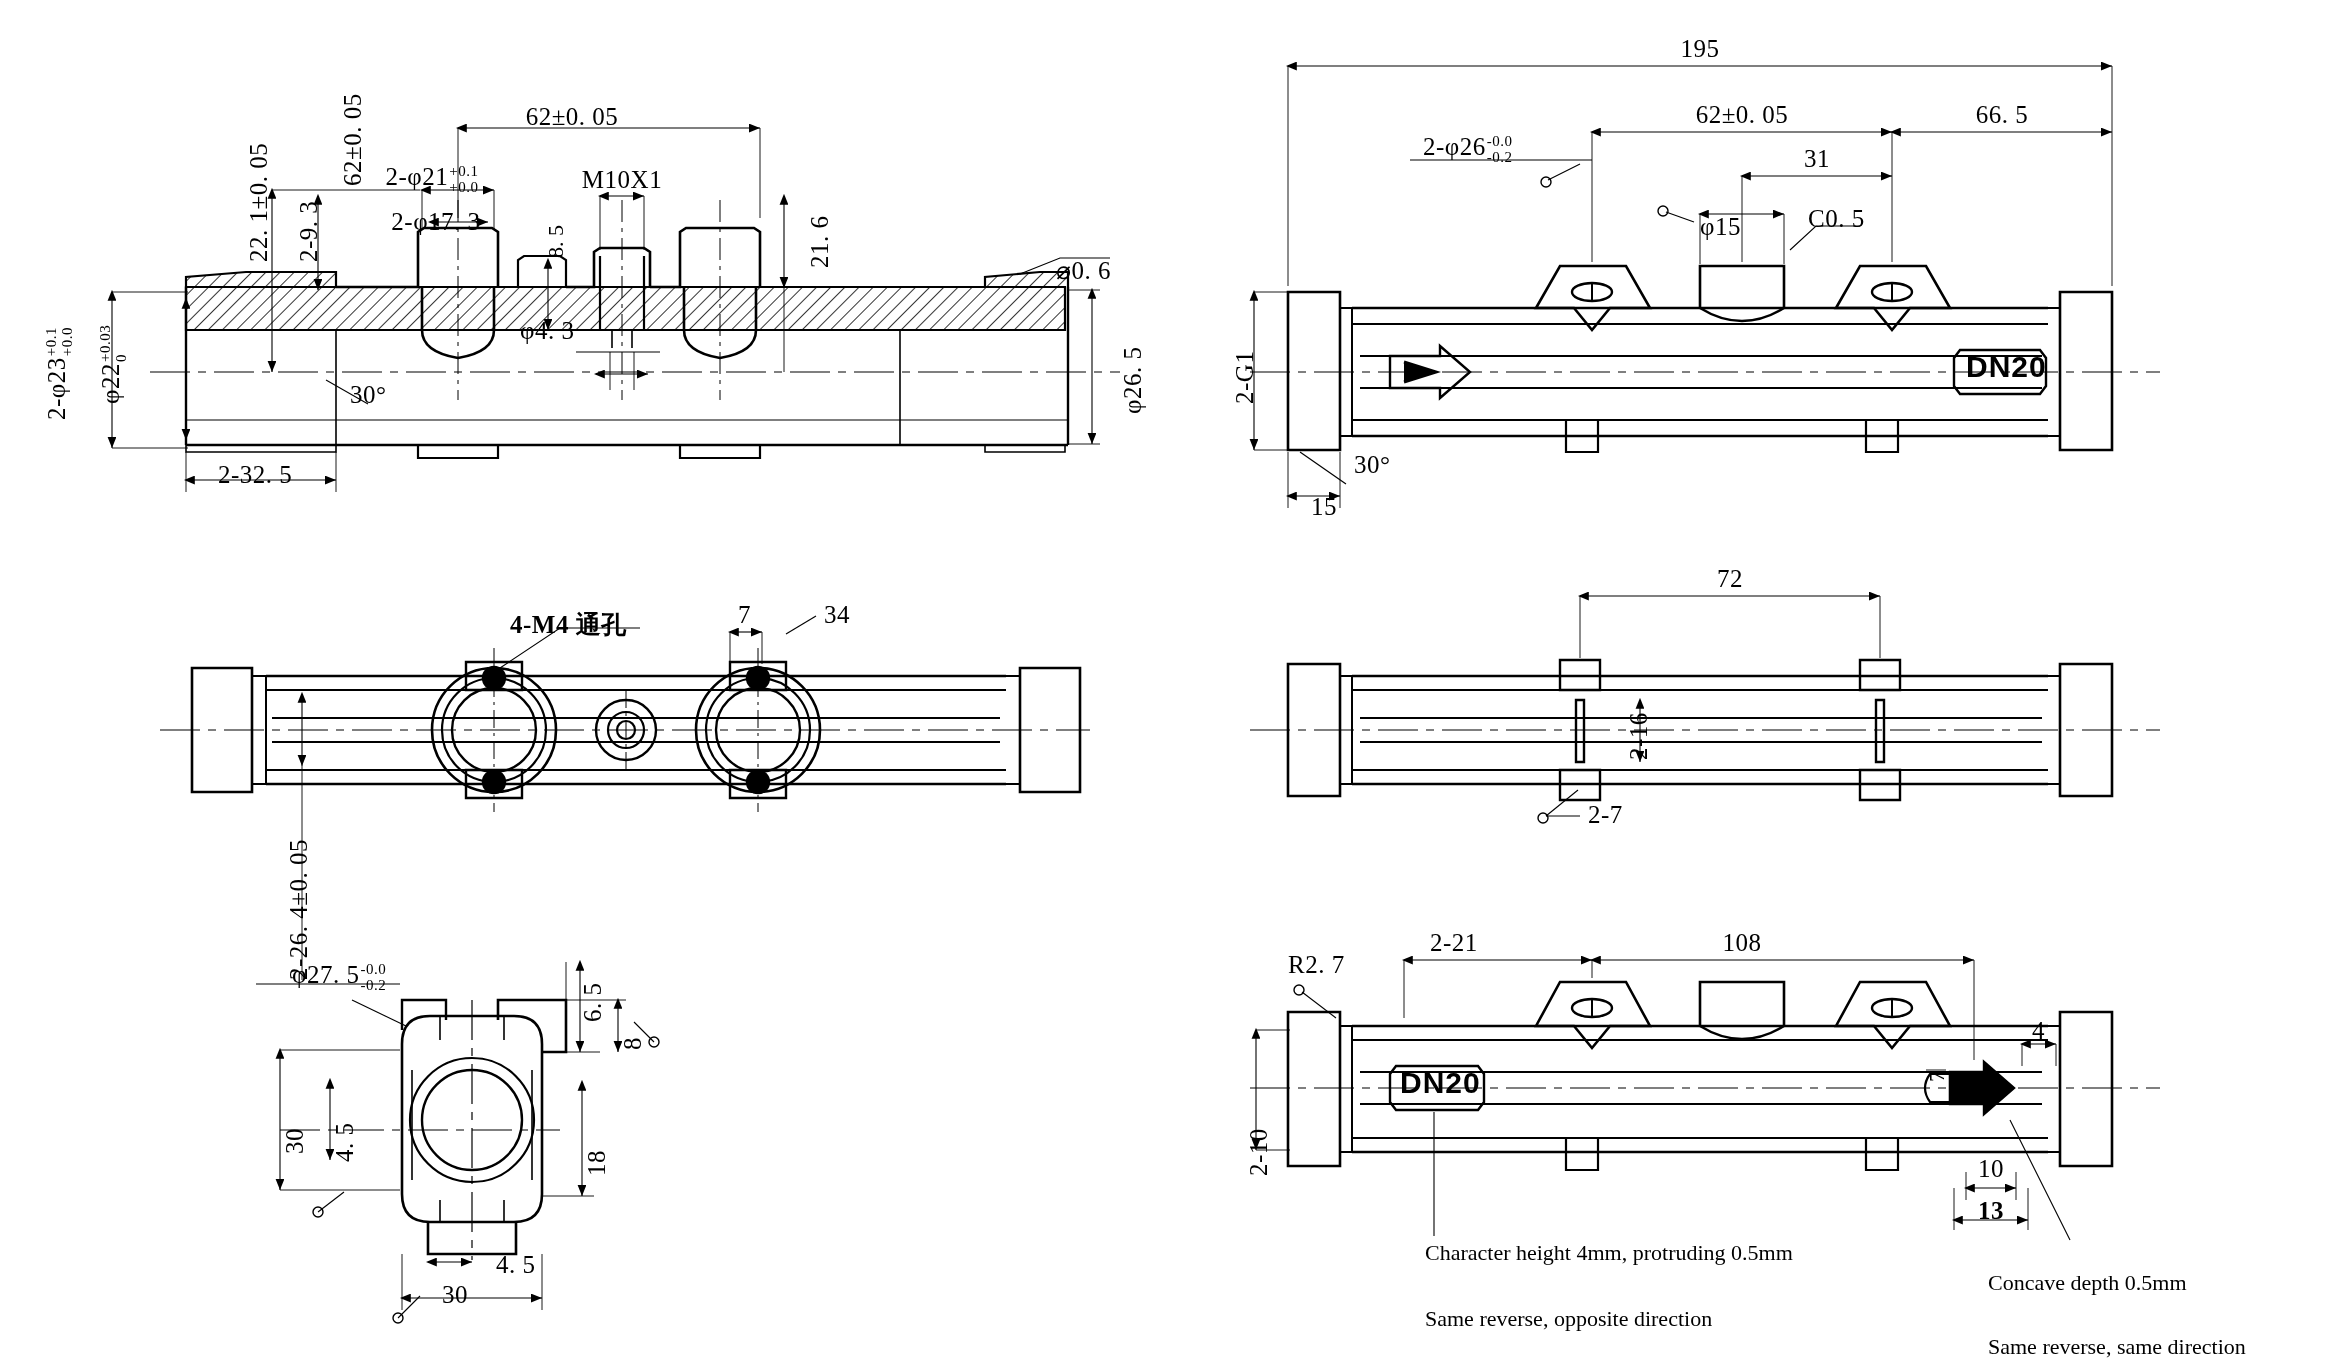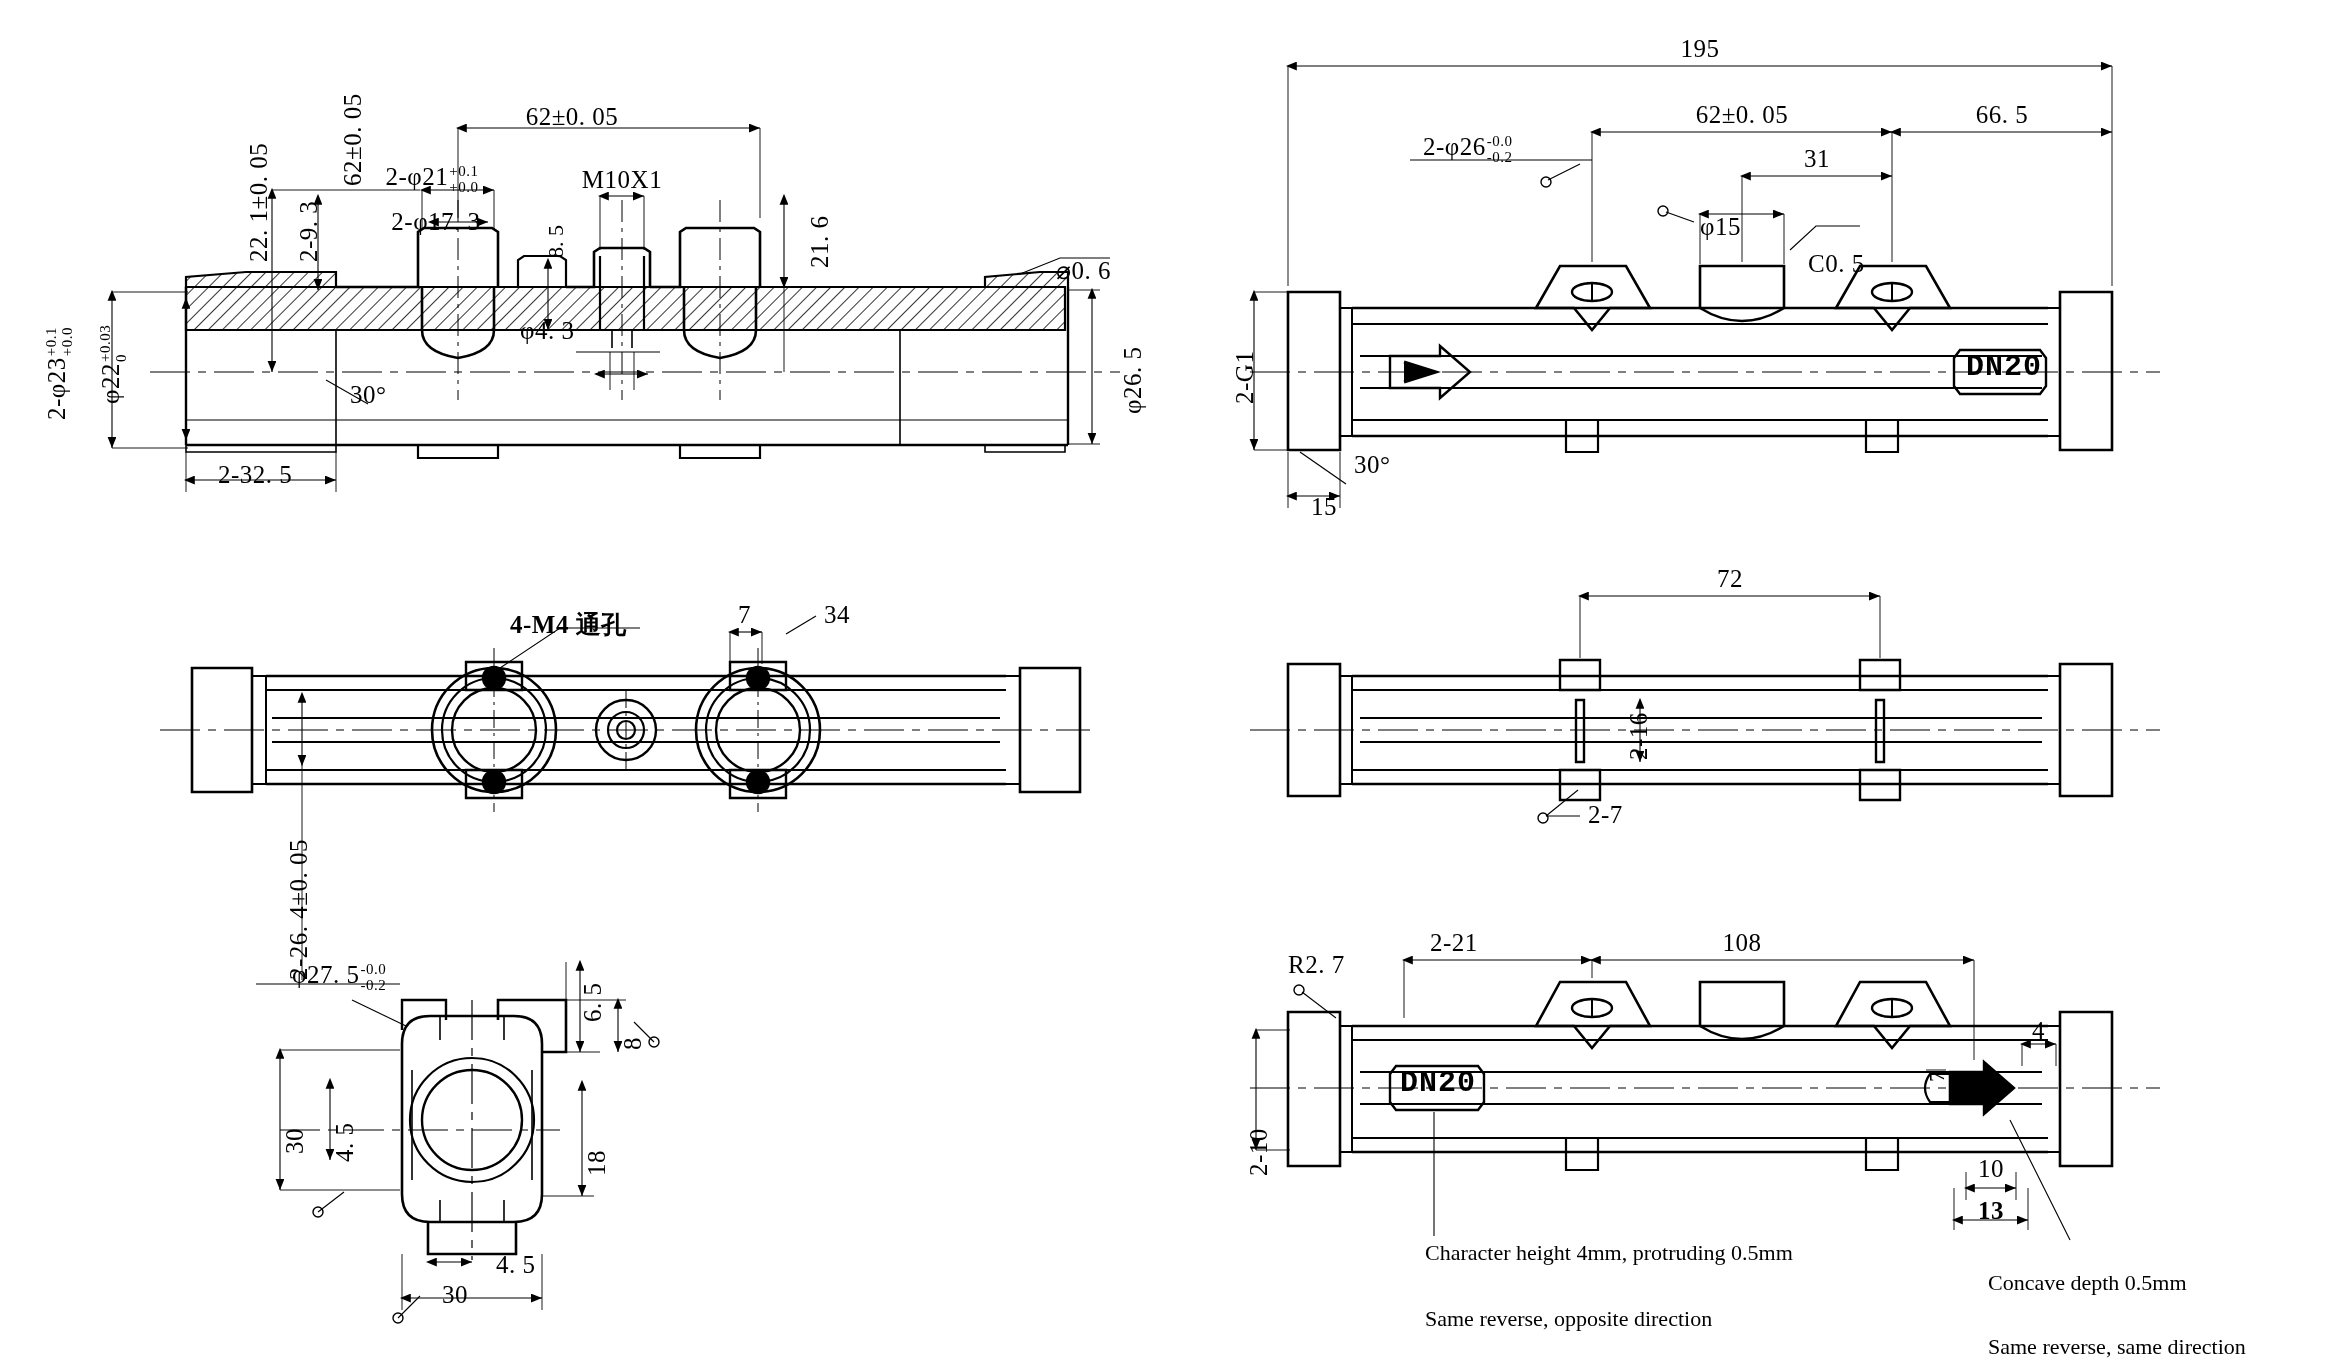--- a/index.html
+++ b/index.html
@@ -9,21 +9,21 @@
   svg.draw{position:absolute;left:0;top:0;width:2339px;height:1365px;}
   .lbl{position:absolute;white-space:nowrap;font-family:"Liberation Serif",serif;
        color:#000;line-height:1;}
   .dim{font-size:25px;letter-spacing:.5px;}
   .dimS{font-size:22px;}
   .rot{transform-origin:0 0;transform:rotate(-90deg);}
   .note{font-size:22px;font-family:"Liberation Serif",serif;text-align:center;}
   .tol{display:inline-block;vertical-align:middle;font-size:15px;line-height:1.05;
        text-align:left;margin-left:1px;}
   .tol span{display:block;}
-  .embos{font-family:Liberation Mono, monospace;font-weight:bold;}
+  .embos{font-family:Liberation Sans, sans-serif;font-weight:bold;}
 </style>
 </head>
 <body>
 
 <div class="stage">
 
 <svg class="draw" viewBox="0 0 2339 1365">
   <defs>
     <pattern id="hatch" width="10" height="10" patternTransform="rotate(45)" patternUnits="userSpaceOnUse">
       <line x1="0" y1="0" x2="0" y2="10" stroke="#000" stroke-width="1.6"></line>
@@ -425,21 +425,21 @@
 <div class="lbl dim rot" style="left:1120px;top:414px;">φ26. 5</div>
 
 <div class="lbl dim" style="left:1700px;top:36px;transform:translateX(-50%);">195</div>
 <div class="lbl dim" style="left:1742px;top:102px;transform:translateX(-50%);">62±0. 05</div>
 <div class="lbl dim" style="left:2002px;top:102px;transform:translateX(-50%);">66. 5</div>
 <div class="lbl dim" style="left:1817px;top:146px;transform:translateX(-50%);">31</div>
 <div class="lbl dim" style="left:1423px;top:134px;">
   <span>2-φ26</span><span class="tol"><span>-0.0</span><span>-0.2</span></span>
 </div>
 <div class="lbl dim" style="left:1700px;top:184px;margin-top:30px;">φ15</div>
-<div class="lbl dim" style="left:1808px;top:206px;margin-top:45px;">C0. 5</div>
+<div class="lbl dim" style="left:1808px;top:206px;">C0. 5</div>
 <div class="lbl dim rot" style="left:1232px;top:404px;">2-G1</div>
 <div class="lbl dim" style="left:1354px;top:452px;">30°</div>
 <div class="lbl dim" style="left:1300px;top:494px;margin-left:11px;">15</div>
 <div class="lbl embos" style="left:1966px;top:352px;font-size:30px;letter-spacing:1px;">DN20</div>
 
 <div class="lbl dim" style="left:510px;top:612px;font-weight:bold;">4-M4 通孔</div>
 <div class="lbl dim" style="left:738px;top:602px;">7</div>
 <div class="lbl dim" style="left:824px;top:602px;">34</div>
 <div class="lbl dim rot" style="left:286px;top:980px;">2-26. 4±0. 05</div>
 

